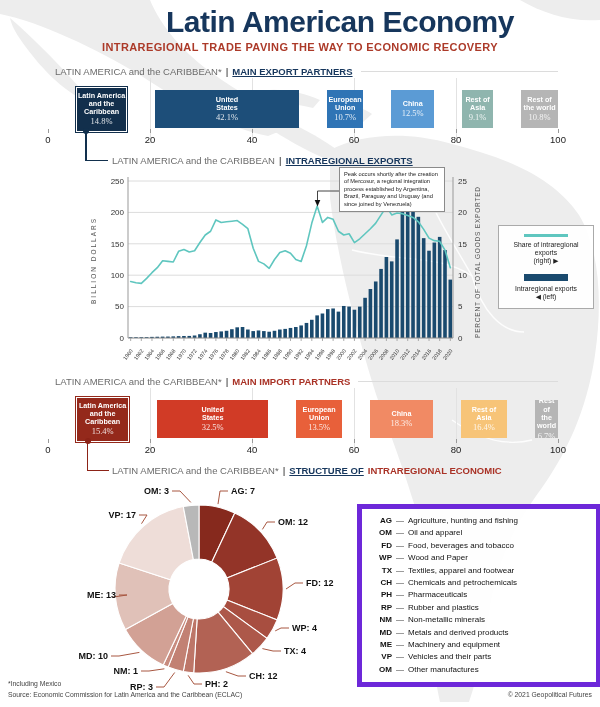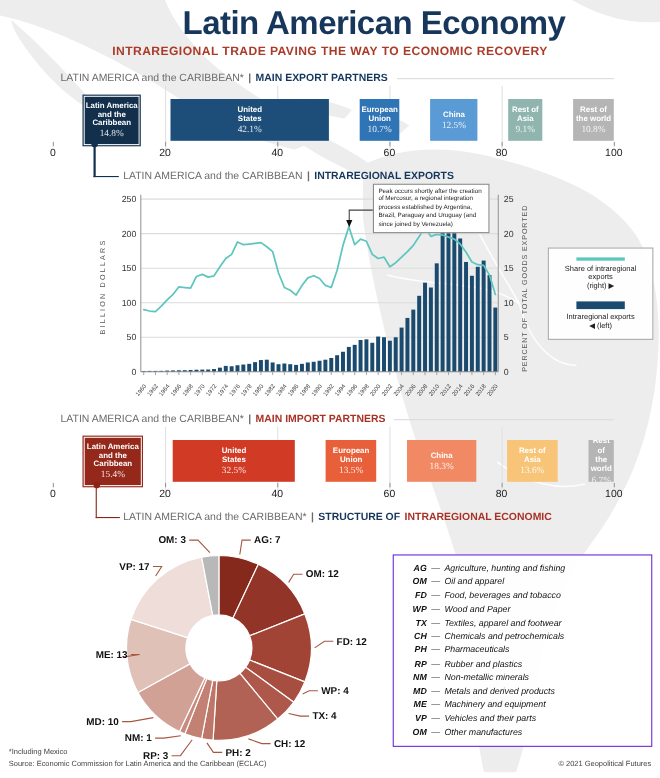--- a/index.html
+++ b/index.html
@@ -10,21 +10,21 @@
   #map{left:0;top:0;z-index:0;}
   
   .page-title{left:0;top:5px;width:600px;text-align:center;font-size:30px;font-weight:bold;
               color:#16365c;letter-spacing:-0.5px;z-index:3;margin-left:40px;}
   .page-subtitle{left:0;top:41px;width:600px;text-align:center;font-size:11px;font-weight:bold;
                  color:#ac3a29;letter-spacing:.4px;z-index:3;}
   
   .sec-title{display:flex;align-items:center;font-size:9.5px;white-space:nowrap;z-index:3;}
   .sec-region{color:#6b6b6b;}
   .sec-div{color:#6b6b6b;margin:0 4px;font-weight:bold;}
-  .sec-navy{color:#16365c;font-weight:bold;}
+  .sec-navy{color:#16365c;font-weight:bold;text-decoration:underline;}
   .sec-red{color:#a93226;font-weight:bold;}
   .sec-rule{flex:1;height:1px;background:#dcdcdc;margin-left:8px;}
   
   .pbar{display:flex;align-items:stretch;z-index:2;}
   .seg{position:relative;display:flex;flex-direction:column;justify-content:center;align-items:center;
        overflow:hidden;text-align:center;margin-left:28px;}
   .seg-name{font-size:7.2px;font-weight:bold;color:#fff;line-height:1.15;white-space:pre-line;}
   .seg-pct{font-size:8.5px;font-family:"Liberation Serif",serif;color:rgba(255,255,255,.85);}
   .seg.hl{height:45px;margin-top:-3.5px;border:1px solid #fff;outline:1.5px solid var(--c);
           overflow:visible;z-index:4;box-sizing:border-box;}
@@ -37,22 +37,22 @@
   .yaxis-title{writing-mode:vertical-rl;transform:rotate(180deg);font-size:6.5px;color:#555;
                letter-spacing:2px;text-align:center;z-index:2;}
   .yaxis-title.right{letter-spacing:.8px;}
   .anno{background:#fff;border:1px solid #8a8a8a;padding:3px 4px;font-size:5.7px;line-height:1.3;
         color:#222;z-index:5;}
   .legend2{background:rgba(255,255,255,.92);border:1px solid #aaa;text-align:center;
            font-size:6.8px;line-height:1.25;color:#222;padding:6px 3px;z-index:5;}
   .lg-line{width:44px;height:2.5px;background:#5fc6bf;margin:2px auto 4px;}
   .lg-bar{width:44px;height:7px;background:#1a4a6e;margin:8px auto 4px;}
   
-  .legend4{background:rgba(255,255,255,.93);border:1px solid #6d28d9;padding:6px 8px;z-index:3;
-           font-size:8px;color:#111;font-style:italic;}
+  .legend4{background:rgba(255,255,255,.93);border:5px solid #6d28d9;padding:6px 8px;z-index:3;
+           font-size:8px;color:#111;}
   .lg4-row{display:flex;align-items:baseline;line-height:12.4px;white-space:nowrap;}
   .lg4-code{font-weight:bold;width:22px;text-align:right;flex:0 0 22px;}
   .lg4-sep{margin:0 4px;color:#333;}
   
   .foot{font-size:6.8px;color:#444;z-index:3;white-space:nowrap;}
 </style>
 </head>
 <body>
 
 <div class="stage">
@@ -459,21 +459,21 @@
 Union</span>
         <span class="seg-pct">13.5%</span>
       </div>
       <div style="width:93.33px;background:#f18a64;--c:#f18a64;" class="seg">
         <span class="seg-name">China</span>
         <span class="seg-pct">18.3%</span>
       </div>
       <div style="width:69.36px;background:#f7c478;--c:#f7c478;" class="seg">
         <span class="seg-name">Rest of
 Asia</span>
-        <span class="seg-pct">13.6%</span>
+        <span class="seg-pct">16.4%</span>
       </div>
       <div style="width:34.17px;background:#b5b5b5;--c:#b5b5b5;" class="seg">
         <span class="seg-name">Rest of
 the world</span>
         <span class="seg-pct">6.7%</span>
       </div>
     </div>
     <div style="position:absolute;left:48px;top:439px;" class="abs tickmark"></div>
     <div style="position:absolute;left:48px;top:444px;" class="abs ticklabel">0</div>
     <div style="position:absolute;left:150px;top:439px;" class="abs tickmark"></div>

